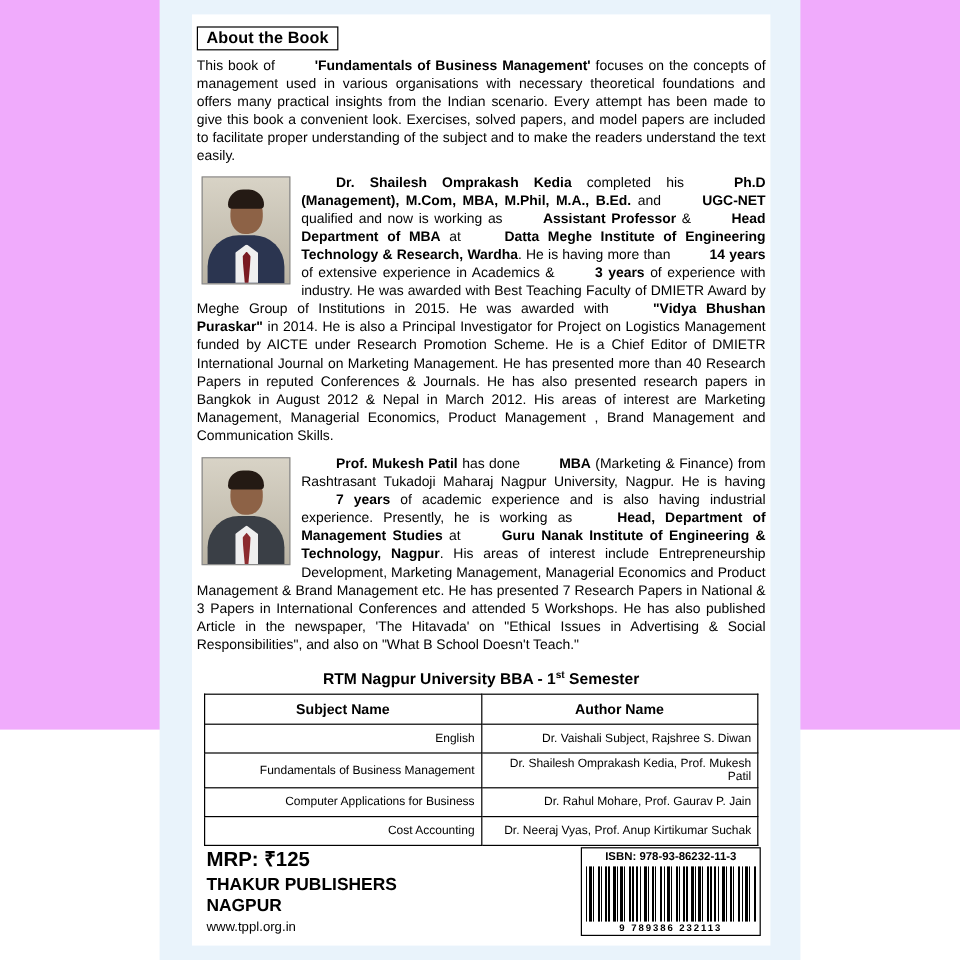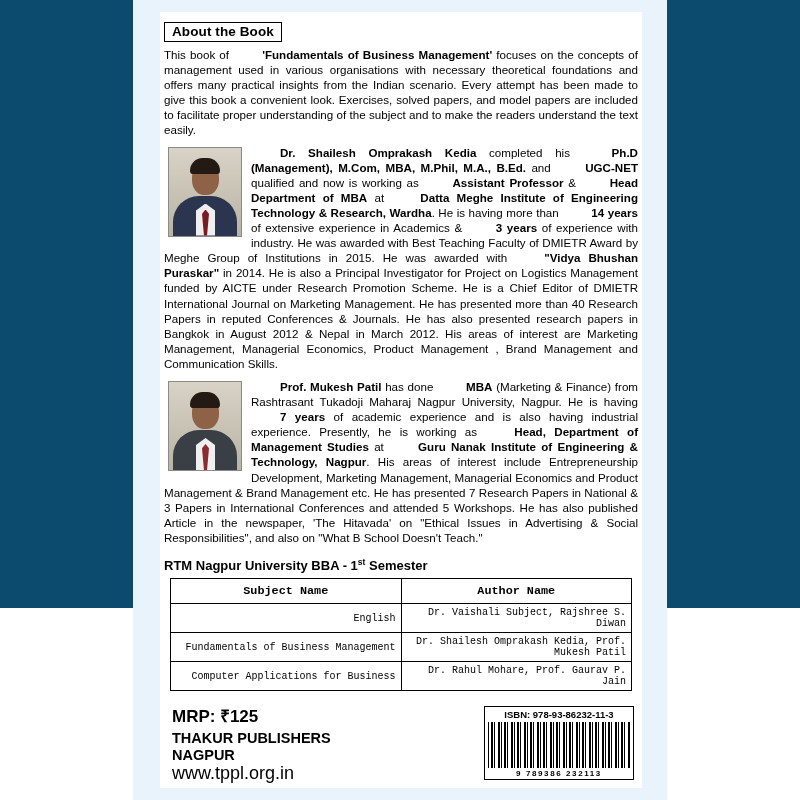--- a/index.html
+++ b/index.html
@@ -10,21 +10,21 @@
   body {
     width: 800px;
     height: 800px;
     font-family: "Liberation Sans", sans-serif;
     overflow: hidden;
   }
   #page {
     position: relative;
     width: 800px;
     height: 608px;
-    background: #0c4a6e;
+    background: #f0abfc;
   }
   
   .page-band {
     position: absolute;
     left: 133px;
     top: 0;
     width: 534px;
     height: 800px;
     background: #e9f3fb;
   }
@@ -115,33 +115,32 @@
     margin-left: -3px;
     background: #7a1b22;
     clip-path: polygon(50% 0, 100% 16%, 72% 100%, 28% 100%, 0 16%);
   }
   .photo.b2 .body { background: #3a3f46; }
   .photo.b2 .tie { background: #8c2b2f; }
   .bio .para { margin-bottom: 0; }
   .clearfix::after { content: ""; display: block; clear: both; }
   
   .table-title {
-    text-align: left;
+    text-align: center;
     font-size: 13px;
     font-weight: bold;
     margin: 12px 0 5px 0;
     color: #000;
   }
   .table-title sup { font-size: 8.5px; }
   table.book-table {
     border-collapse: collapse;
     width: 462px;
     margin: 0 auto;
     table-layout: fixed;
-    font-family: Liberation Mono, monospace;
   }
   table.book-table td, table.book-table th {
     border: 1px solid #000;
     padding: 3px 5px;
     font-size: 10px;
     color: #000;
     text-align: right;
     vertical-align: middle;
     height: 17px;
   }
@@ -167,21 +166,21 @@
     margin-left: 4px;
   }
   .pub {
     font-size: 14.5px;
     font-weight: bold;
     color: #000;
     line-height: 17px;
     margin-left: 4px;
   }
   .web {
-    font-size: 18px;
+    font-size: 11px;
     color: #000;
     line-height: 18px;
     margin-left: 4px;
   }
   .isbn-box {
     position: absolute;
     right: 8px;
     bottom: 2px;
     width: 150px;
     border: 1px solid #000;
@@ -267,20 +266,24 @@
           <td>Dr. Vaishali Subject, Rajshree S. Diwan</td>
         </tr>
         <tr>
           <td class="sub">Fundamentals of Business Management</td>
           <td>Dr.  Shailesh Omprakash Kedia, Prof. Mukesh Patil</td>
         </tr>
         <tr>
           <td class="sub">Computer Applications for Business</td>
           <td class="bigger">Dr. Rahul Mohare, Prof. Gaurav P. Jain</td>
         </tr>
+        <tr>
+          <td class="sub">Cost Accounting</td>
+          <td>Dr. Neeraj Vyas, Prof. Anup Kirtikumar Suchak</td>
+        </tr>
       </tbody>
     </table>
 
     <div class="footer">
       <div class="mrp">MRP: ₹125</div>
       <div class="pub">THAKUR PUBLISHERS</div>
       <div class="pub">NAGPUR</div>
       <div class="web">www.tppl.org.in</div>
 
       <div class="isbn-box">

